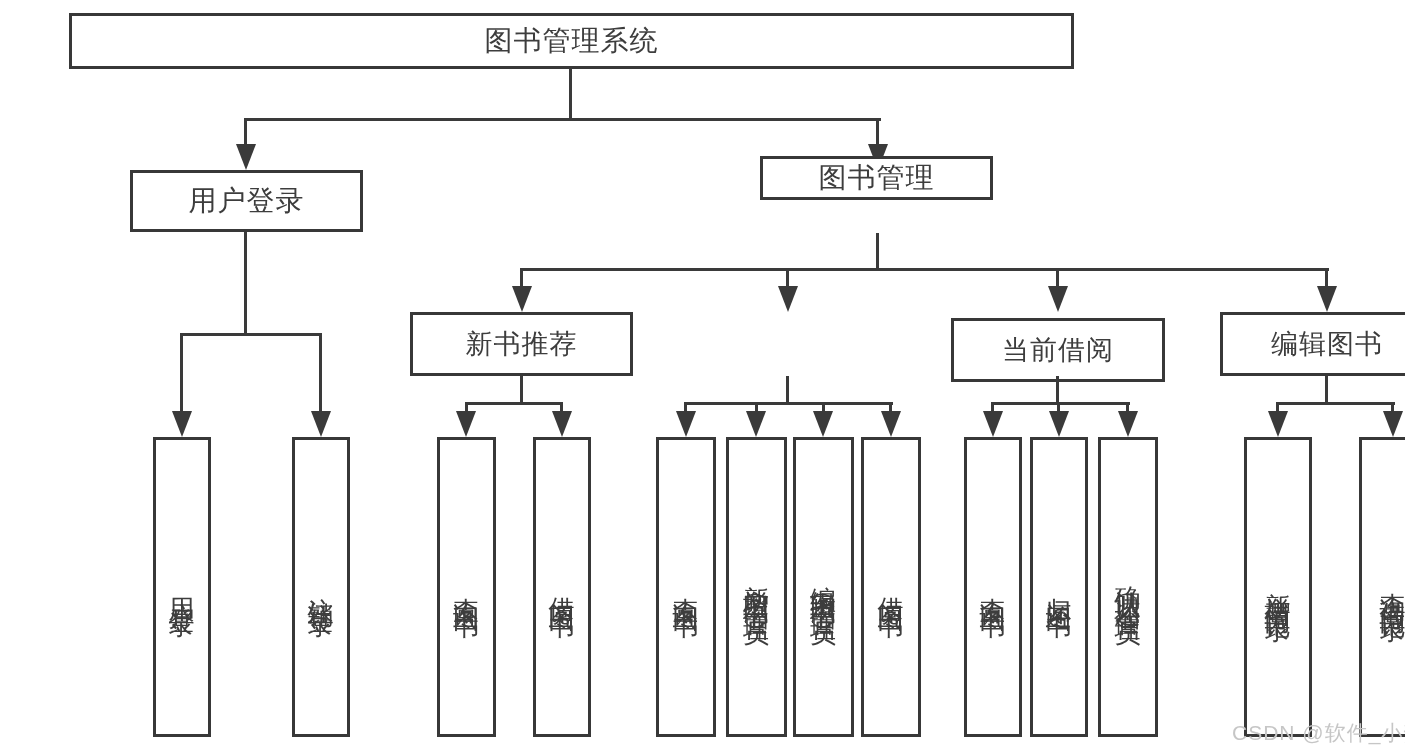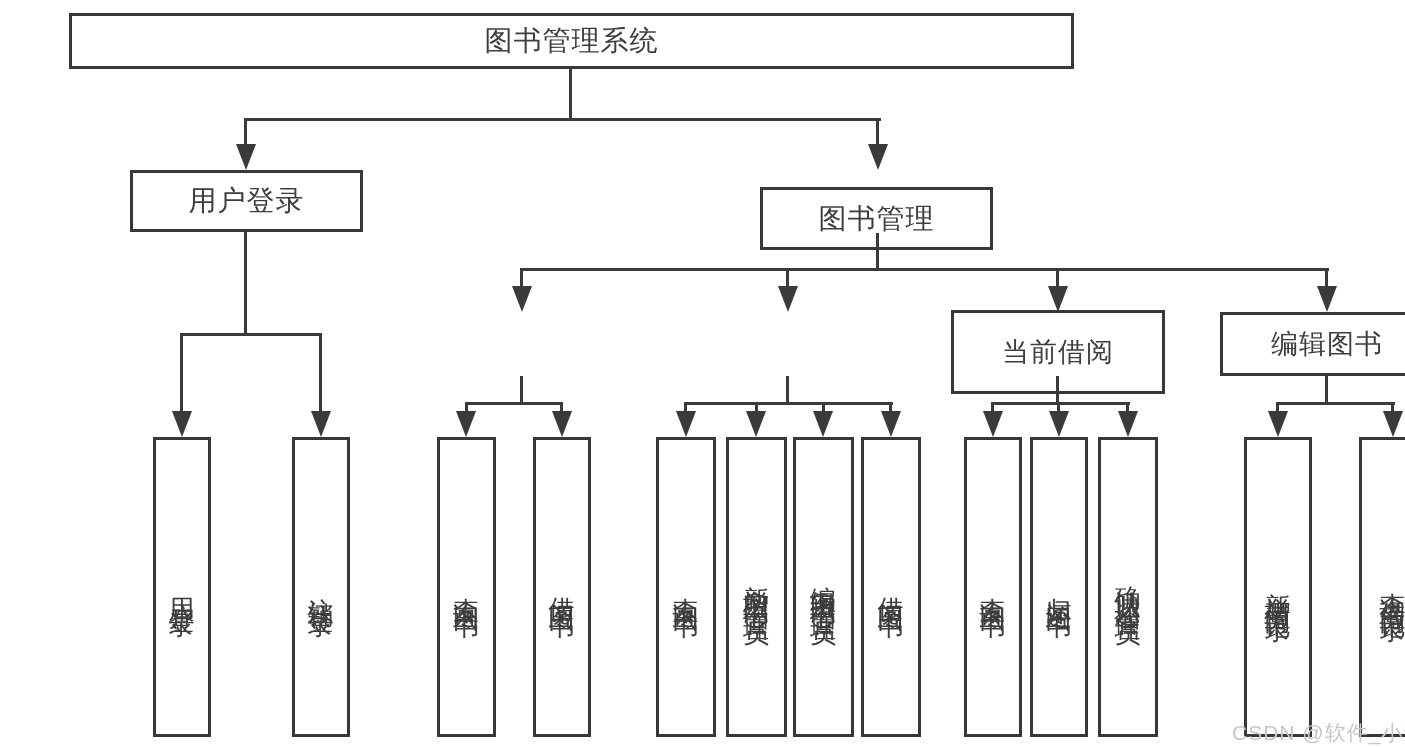--- a/index.html
+++ b/index.html
@@ -66,21 +66,21 @@
   <div class="line" style="left:521px;top:68px;width:3px;height:53px"></div>
   <div class="line" style="left:196px;top:118px;width:637px;height:3px"></div>
   <div class="line" style="left:196px;top:118px;width:3px;height:32px"></div>
   <div class="arrow" style="left:188px;top:144px"></div>
   <div class="line" style="left:828px;top:118px;width:3px;height:32px"></div>
   <div class="arrow" style="left:820px;top:144px"></div>
 
   <div class="box hbox" style="left:82px;top:170px;width:233px;height:62px">
     <span>用户登录</span>
   </div>
-  <div class="box hbox" style="left:712px;top:187px;width:233px;height:63px">
+  <div class="box hbox" style="left:712px;top:156px;width:233px;height:44px">
     <span>图书管理</span>
   </div>
 
   <div class="line" style="left:196px;top:232px;width:3px;height:104px"></div>
   <div class="line" style="left:132px;top:333px;width:142px;height:3px"></div>
   <div class="line" style="left:132px;top:333px;width:3px;height:80px"></div>
   <div class="arrow" style="left:124px;top:411px"></div>
   <div class="line" style="left:271px;top:333px;width:3px;height:80px"></div>
   <div class="arrow" style="left:263px;top:411px"></div>
 
@@ -88,21 +88,24 @@
   <div class="line" style="left:472px;top:268px;width:809px;height:3px"></div>
   <div class="line" style="left:472px;top:268px;width:3px;height:24px"></div>
   <div class="arrow" style="left:464px;top:286px"></div>
   <div class="line" style="left:738px;top:268px;width:3px;height:24px"></div>
   <div class="arrow" style="left:730px;top:286px"></div>
   <div class="line" style="left:1008px;top:268px;width:3px;height:24px"></div>
   <div class="arrow" style="left:1000px;top:286px"></div>
   <div class="line" style="left:1277px;top:268px;width:3px;height:24px"></div>
   <div class="arrow" style="left:1269px;top:286px"></div>
 
-  <div class="box hbox l3" style="left:903px;top:310px;width:214px;height:84px">
+  <div class="box hbox l3" style="left:362px;top:312px;width:223px;height:64px">
+    <span>新书推荐</span>
+  </div>
+  <div class="box hbox l3" style="left:903px;top:318px;width:214px;height:64px">
     <span>当前借阅</span>
   </div>
   <div class="box hbox l3" style="left:1172px;top:312px;width:214px;height:64px">
     <span>编辑图书</span>
   </div>
 
   <div class="line" style="left:472px;top:376px;width:3px;height:29px"></div>
   <div class="line" style="left:417px;top:402px;width:98px;height:3px"></div>
   <div class="line" style="left:417px;top:402px;width:3px;height:13px"></div>
   <div class="arrow" style="left:408px;top:411px"></div>

